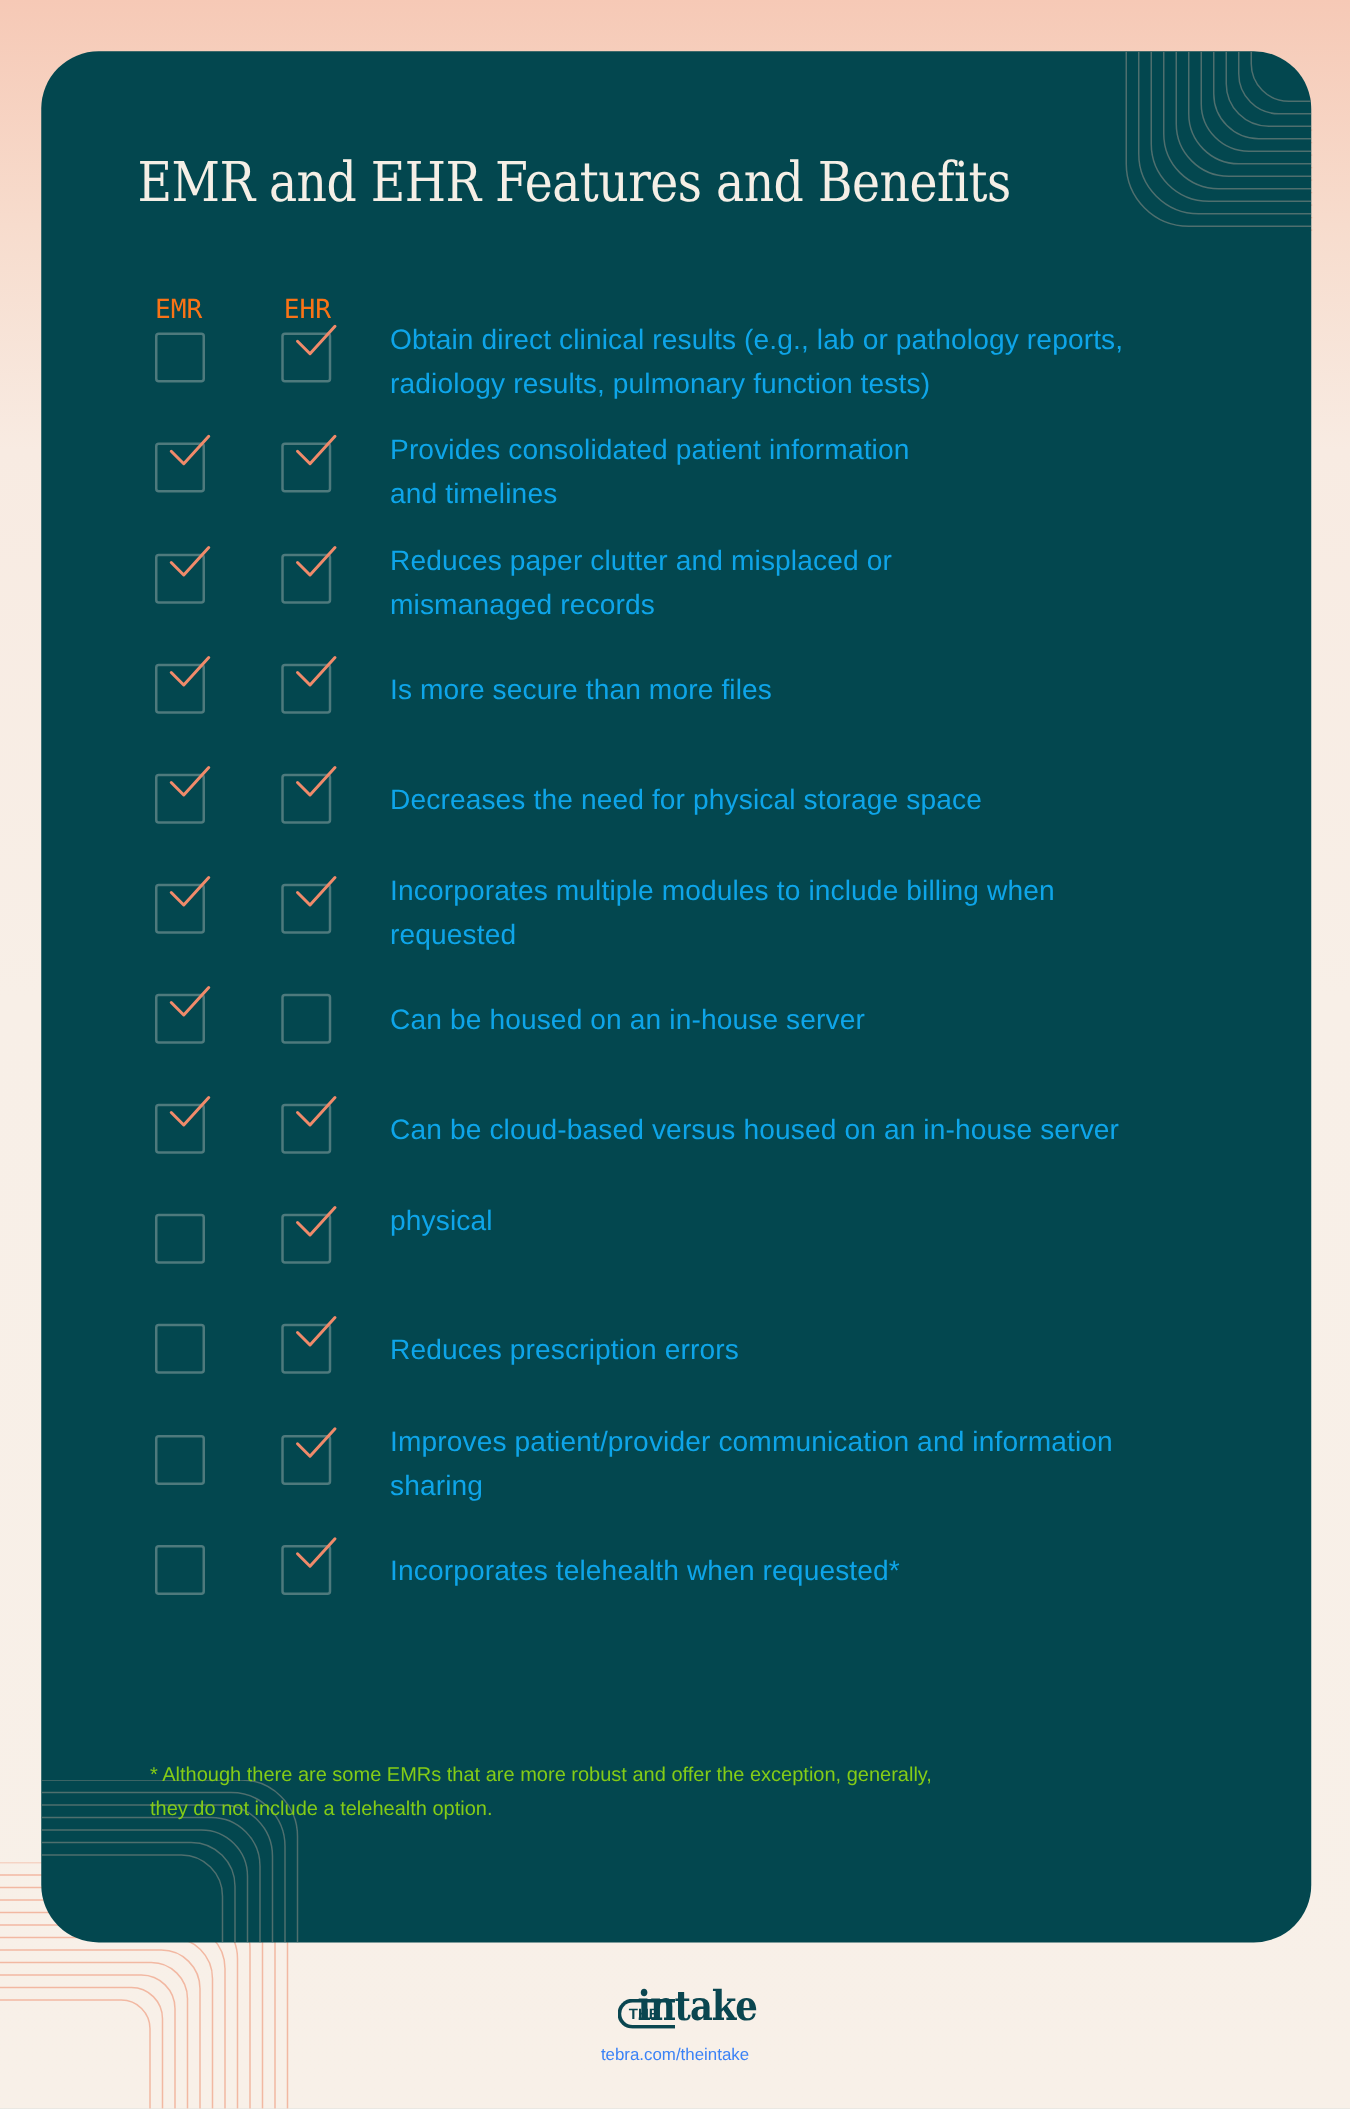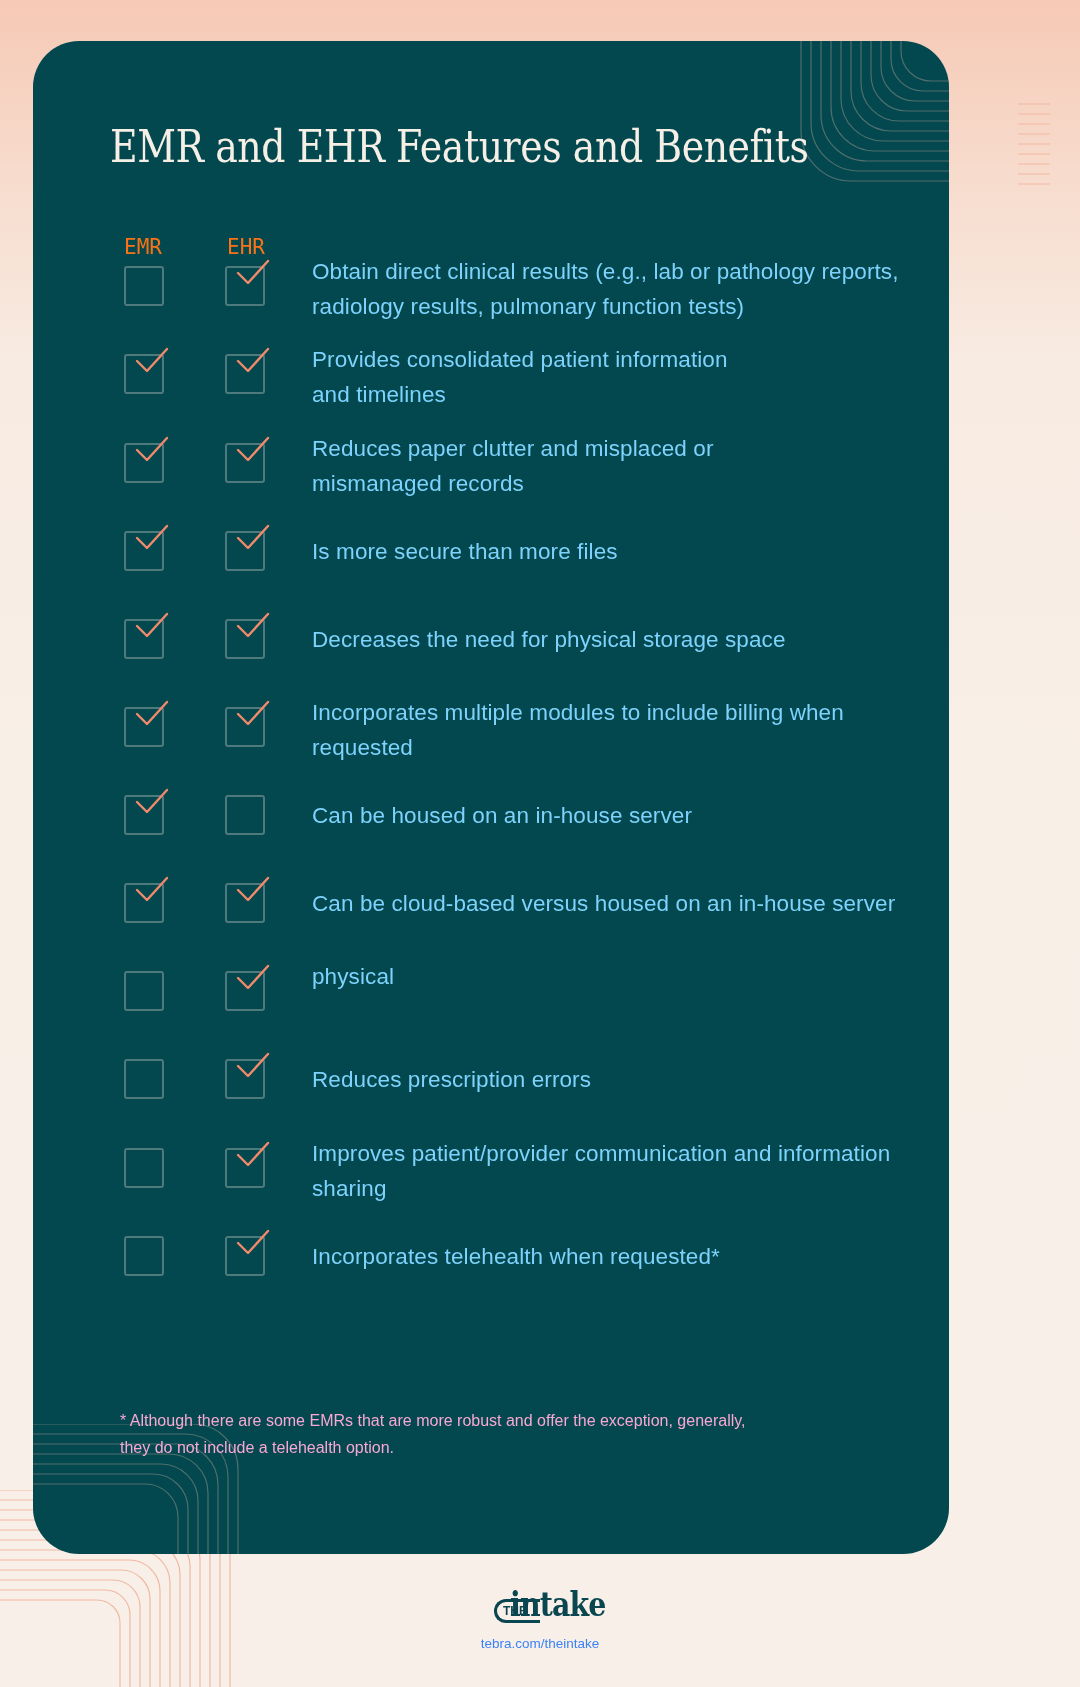--- a/index.html
+++ b/index.html
@@ -4,21 +4,21 @@
 <style>
   html, body { margin: 0; padding: 0; }
   body {
     width: 1080px; height: 1687px; position: relative; overflow: hidden;
     background: linear-gradient(180deg, #f6c9b6 0px, #f7dccd 180px, #f8ebe2 360px, #f8efe7 800px, #f8f0e8 1687px);
     font-family: "Liberation Sans", sans-serif;
   }
   .deco-tr { position: absolute; left: 890px; top: 42px; width: 160px; height: 150px; }
   .deco-bl { position: absolute; left: 0; top: 1490px; width: 240px; height: 197px; }
   .card {
-    position: absolute; left: 33px; top: 41px; width: 916px; height: 1513px;
+    position: absolute; left: 33px; top: 41px; width: 1016px; height: 1513px;
     background: #03474f; border-radius: 46px; overflow: hidden;
   }
   .card-deco { position: absolute; right: 0; top: 0; width: 158px; height: 150px; }
   .card-deco-bl { position: absolute; left: 0; bottom: 0; width: 210px; height: 130px; }
   .title {
     position: absolute; left: 77px; top: 80px; margin: 0;
     font-family: "DejaVu Serif", serif; font-weight: normal;
     font-size: 44px; color: #f5efe6; letter-spacing: -0.5px;
     transform: scaleX(0.86); transform-origin: left center; white-space: nowrap;
   }
@@ -32,25 +32,25 @@
   .box {
     position: absolute; width: 40px; height: 40px; box-sizing: border-box;
     border: 2px solid #4e7a7d; border-radius: 3px;
   }
   .box.emr { left: 91px; }
   .box.ehr { left: 192px; }
   .box svg { position: absolute; left: 5px; top: -11px; width: 46px; height: 46px; overflow: visible; }
   .row-text {
     position: absolute; left: 279px; width: 640px;
     font-family: "Liberation Sans", sans-serif; font-size: 22.5px;
-    line-height: 35px; color: #7dd3fc; letter-spacing: 0.1px;
+    line-height: 35px; color: #0ea5e9; letter-spacing: 0.1px;
   }
   .footnote {
     position: absolute; left: 87px; top: 1366px; width: 760px;
-    font-size: 16px; line-height: 27px; color: #f9a8d4;
+    font-size: 16px; line-height: 27px; color: #84cc16;
   }
   .logo { position: absolute; left: 468px; top: 1593px; height: 36px; width: 150px; }
   .logo-the {
     position: absolute; left: 0; top: 6px; width: 46px; height: 24px; box-sizing: border-box;
     border: 3px solid #0a4650; border-right: none; border-radius: 14px 0 0 14px;
     font-size: 12px; font-weight: bold; color: #0a4650; line-height: 18px; padding-left: 6px;
     font-family: "Liberation Sans", sans-serif;
     margin-left: 26px;
   }
   .logo-intake {

